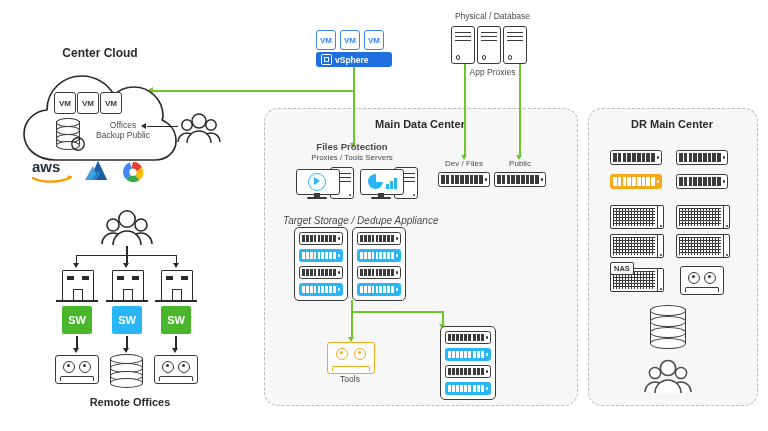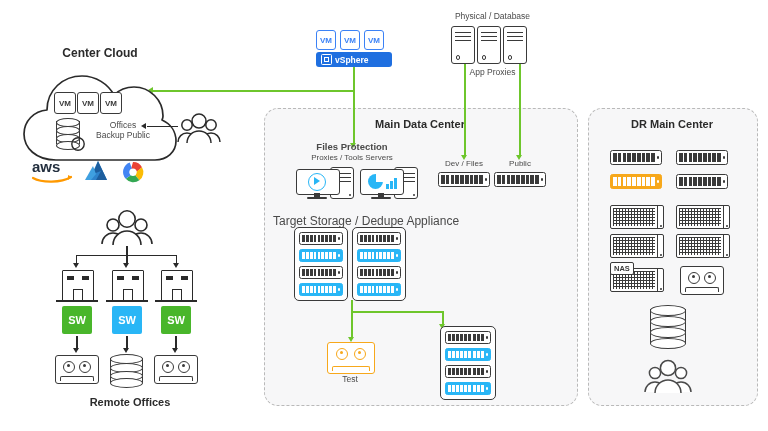--- a/index.html
+++ b/index.html
@@ -245,21 +245,21 @@
   <div class="nk" style="left:18px;top:27px;width:6px;height:4px;"></div>
   <div class="ft" style="left:11px;top:31px;width:20px;"></div>
   <div class="pie" style="left:8px;top:8px;width:15px;height:15px;"></div>
   <div class="bars" style="left:26px;top:12px;height:11px;">
     <i style="height:5px;"></i>
       <i style="height:8px;"></i>
       <i style="height:11px;"></i>
   </div>
 </div>
 
-<div class="lbl" style="left:273px;top:215px;width:140px;font-size:12px;">Target Storage / Dedupe Appliance</div>
+<div class="lbl" style="left:283px;top:215px;width:140px;font-size:10px;font-style:italic;">Target Storage / Dedupe Appliance</div>
 
 <div class="encl" style="left:294px;top:227px;width:52px;height:72px;">
   <div class="u" style="left:4px;top:4px;width:44px;height:13px;">
     <span class="slots">
         <i></i>
         <i></i>
         <i></i>
         <i></i>
         <i></i>
         <i></i>
@@ -401,21 +401,21 @@
       <i></i>
     </span>
     <span class="dot"></span>
 </div>
 
 <div class="tape or2" style="left:327px;top:342px;width:46px;height:30px;">
   <div class="reel" style="left:8px;"></div>
   <div class="reel" style="right:8px;"></div>
   <div class="lip"></div>
 </div>
-<div class="lbl" style="left:327px;top:375px;width:46px;">Test</div>
+<div class="lbl" style="left:327px;top:375px;width:46px;">Tools</div>
 
 <div class="encl" style="left:440px;top:326px;width:54px;height:72px;">
   <div class="u" style="left:4px;top:4px;width:46px;height:13px;">
     <span class="slots">
         <i></i>
         <i></i>
         <i></i>
         <i></i>
         <i></i>
         <i></i>

